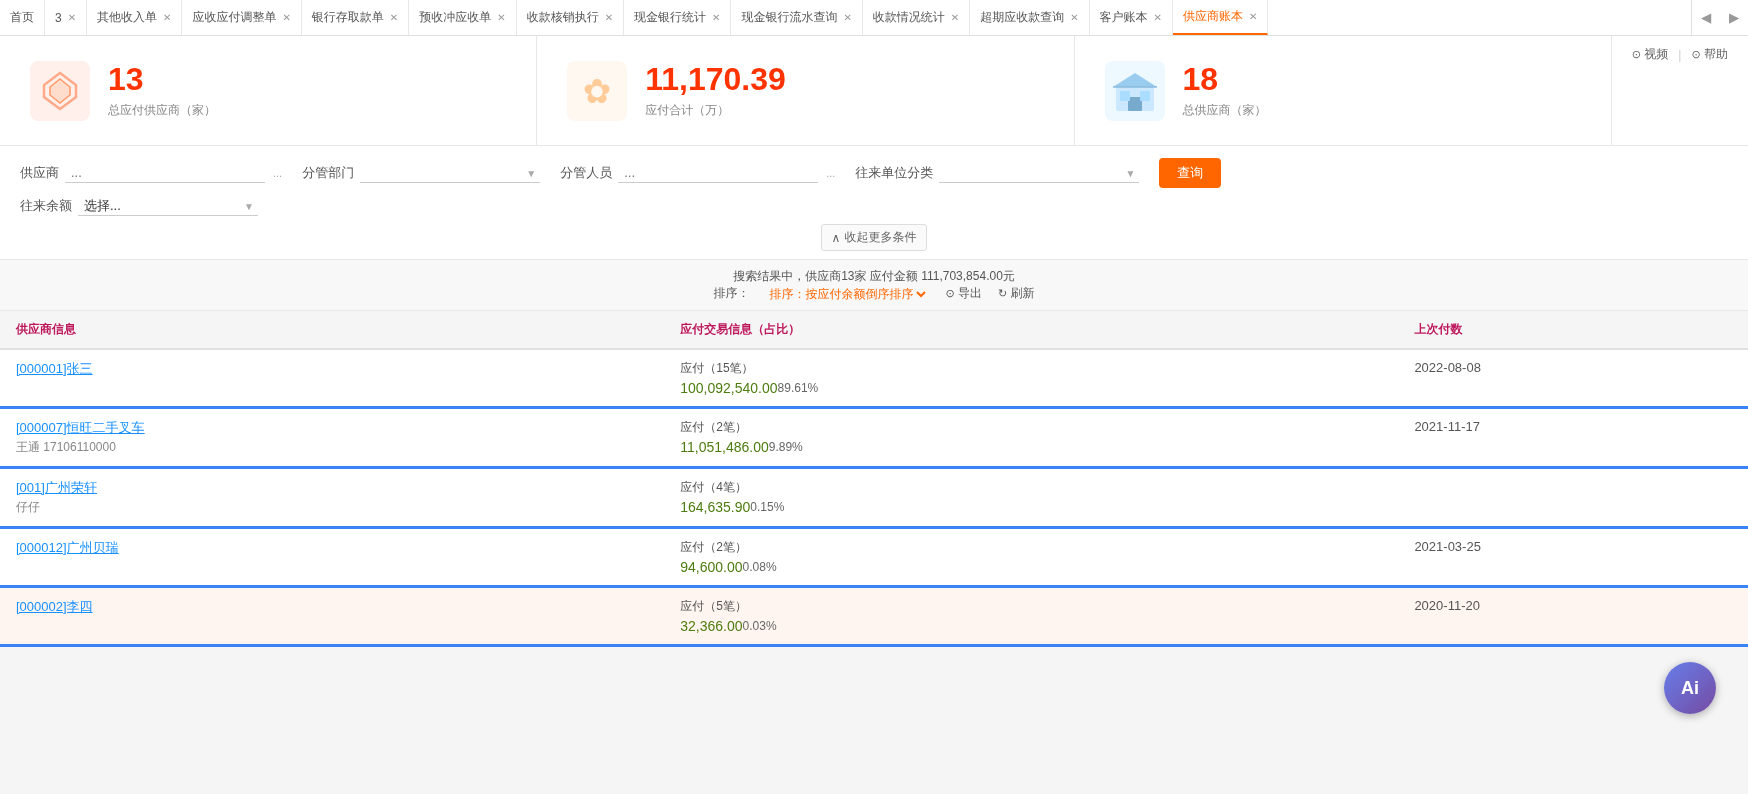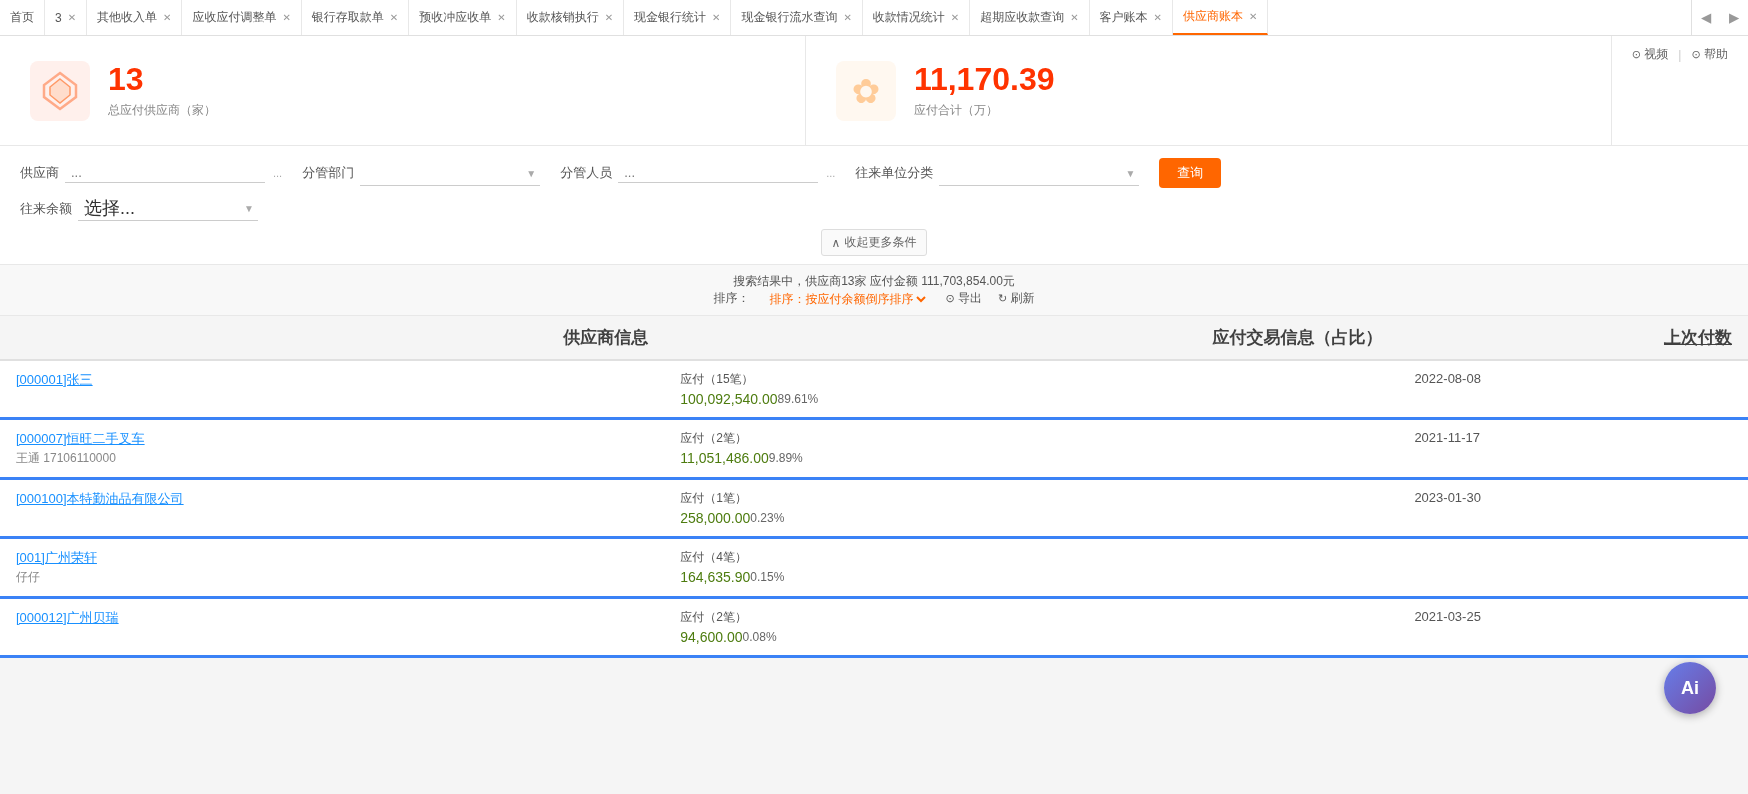--- a/index.html
+++ b/index.html
@@ -51,21 +51,21 @@
     }
     .filter-row { display: flex; align-items: center; gap: 20px; margin-bottom: 8px; flex-wrap: wrap; }
     .filter-item { display: flex; align-items: center; gap: 6px; }
     .filter-label { font-size: 13px; color: #555; white-space: nowrap; }
     .filter-input {
       border: none; border-bottom: 1px solid #ccc; outline: none; font-size: 13px;
       padding: 2px 6px; min-width: 140px; color: #333; background: transparent;
     }
     .filter-input-wide { min-width: 200px; }
     .filter-select {
-      border: none; border-bottom: 1px solid #ccc; outline: none; font-size: 18px;
+      border: none; border-bottom: 1px solid #ccc; outline: none; font-size: 13px;
       padding: 2px 6px; min-width: 180px; color: #333; background: transparent; appearance: none;
     }
     .filter-select-wrap { position: relative; display: inline-flex; align-items: center; }
     .filter-select-wrap .chevron { position: absolute; right: 4px; color: #aaa; font-size: 10px; pointer-events: none; }
     .query-btn {
       background: #ff6600; color: #fff; border: none; border-radius: 4px;
       padding: 6px 18px; font-size: 13px; cursor: pointer; white-space: nowrap;
     }
     .collapse-btn {
       display: flex; align-items: center; gap: 4px; color: #666; cursor: pointer;
@@ -78,21 +78,21 @@
       display: flex; align-items: center; justify-content: space-between;
       padding: 8px 20px; background: #f8f8f8; border-bottom: 1px solid #e8e8e8; font-size: 12px; color: #555; flex-direction: column;
     }
     .result-bar-right { display: flex; align-items: center; gap: 16px; }
     .result-bar-right span { cursor: pointer; color: #555; }
     .sort-select { font-size: 12px; color: #ff6600; border: none; background: transparent; cursor: pointer; outline: none; }
 
     
     .data-table { width: 100%; border-collapse: collapse; background: #fff; }
     .data-table thead tr { background: #f5f5f5; border-bottom: 2px solid #e0e0e0; }
-    .data-table thead th { padding: 10px 16px; text-align: right; font-size: 17px; font-weight: 600; color: #404040; }
+    .data-table thead th { padding: 10px 16px; text-align: left; font-size: 12px; font-weight: 600; color: #be185d; }
     .data-table tbody tr { border-bottom: 3px solid #3b82f6; }
     .data-table tbody tr.highlight { background: #fff5f0; }
     .data-table td { padding: 10px 16px; font-size: 13px; vertical-align: top; }
     .supplier-link { color: #1890ff; text-decoration: underline; cursor: pointer; font-size: 13px; }
     .supplier-sub { color: #888; font-size: 12px; margin-top: 2px; }
     .amount-green { color: #4d7c0f; font-size: 14px; font-weight: 500; }
     .amount-label { color: #555; font-size: 12px; margin-bottom: 3px; }
     .amount-pct { color: #666; font-size: 12px; margin-left: 0; }
     .date-text { color: #555; font-size: 13px; }
 
@@ -188,20 +188,36 @@
   </div>
   <div class="summary-card">
     <div class="icon-wrap icon-star">
       <svg width="44" height="44" viewBox="0 0 44 44">
         <text x="22" y="34" text-anchor="middle" font-size="34" fill="#ffcc99">✿</text>
       </svg>
     </div>
     <div class="card-content">
       <div class="card-number">11,170.39</div>
       <div class="card-label">应付合计（万）</div>
+    </div>
+  </div>
+  <div class="summary-card">
+    <div class="icon-wrap icon-shop">
+      <svg width="50" height="44" viewBox="0 0 50 44">
+        <rect x="6" y="18" width="38" height="24" fill="#cce8ff" rx="2"></rect>
+        <polygon points="3,18 25,4 47,18" fill="#99ccee"></polygon>
+        <rect x="18" y="28" width="14" height="14" fill="#77aacc" rx="1"></rect>
+        <rect x="10" y="22" width="10" height="10" fill="#aaddff" rx="1"></rect>
+        <rect x="30" y="22" width="10" height="10" fill="#aaddff" rx="1"></rect>
+        <line x1="3" y1="18" x2="47" y2="18" stroke="#88bbdd" stroke-width="1.5"></line>
+      </svg>
+    </div>
+    <div class="card-content">
+      <div class="card-number">18</div>
+      <div class="card-label">总供应商（家）</div>
     </div>
   </div>
   <div class="top-right-links">
     <span>
       <span style="font-size:11px;">⊙</span> <span>视频</span>
     </span>
     <span style="color:#ccc;">|</span>
     <span>
       <span style="font-size:11px;">⊙</span> <span>帮助</span>
     </span>
@@ -276,21 +292,21 @@
     </span>
   </div>
 </div>
 
 <div class="table-container">
   <table class="data-table">
     <thead>
       <tr>
         <th style="width:38%;">供应商信息</th>
         <th style="width:42%;">应付交易信息（占比）</th>
-        <th style="width:20%;text-decoration:underline;">上次付数</th>
+        <th style="width:20%;">上次付数</th>
       </tr>
     </thead>
     <tbody id="table-body">
     <tr>
           <td>
     <div class="supplier-link">[000001]张三</div>
 
   </td>
           <td>
     <div class="amount-label">应付（15笔）</div>
@@ -310,34 +326,20 @@
     <div class="amount-label">应付（2笔）</div>
     <div style="display:flex; align-items:center;">
       <span class="amount-green">11,051,486.00</span>
       <span class="amount-pct">9.89%</span>
     </div>
   </td>
           <td><span class="date-text">2021-11-17</span></td>
         </tr>
         <tr>
           <td>
-    <div class="supplier-link">[000100]本特勤油品有限公司</div>
-
-  </td>
-          <td>
-    <div class="amount-label">应付（1笔）</div>
-    <div style="display:flex; align-items:center;">
-      <span class="amount-green">258,000.00</span>
-      <span class="amount-pct">0.23%</span>
-    </div>
-  </td>
-          <td><span class="date-text">2023-01-30</span></td>
-        </tr>
-        <tr>
-          <td>
     <div class="supplier-link">[001]广州荣轩</div>
     <div class="supplier-sub">仔仔</div>
   </td>
           <td>
     <div class="amount-label">应付（4笔）</div>
     <div style="display:flex; align-items:center;">
       <span class="amount-green">164,635.90</span>
       <span class="amount-pct">0.15%</span>
     </div>
   </td>
@@ -349,20 +351,34 @@
 
   </td>
           <td>
     <div class="amount-label">应付（2笔）</div>
     <div style="display:flex; align-items:center;">
       <span class="amount-green">94,600.00</span>
       <span class="amount-pct">0.08%</span>
     </div>
   </td>
           <td><span class="date-text">2021-03-25</span></td>
+        </tr>
+        <tr class="highlight">
+          <td>
+    <div class="supplier-link">[000002]李四</div>
+
+  </td>
+          <td>
+    <div class="amount-label">应付（5笔）</div>
+    <div style="display:flex; align-items:center;">
+      <span class="amount-green">32,366.00</span>
+      <span class="amount-pct">0.03%</span>
+    </div>
+  </td>
+          <td><span class="date-text">2020-11-20</span></td>
         </tr>
       </tbody>
   </table>
 </div>
 
 <button class="ai-float-btn">
   <span>Ai</span>
 </button>
 
 </body></html>

